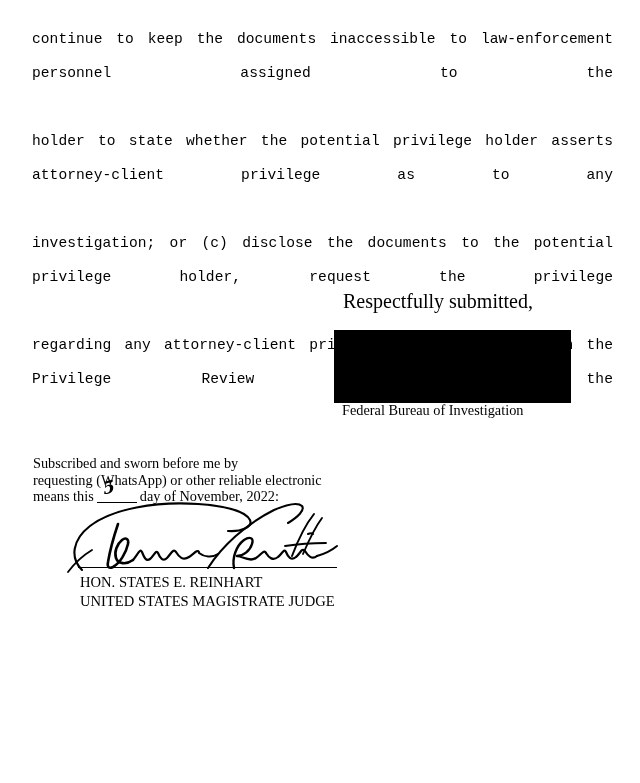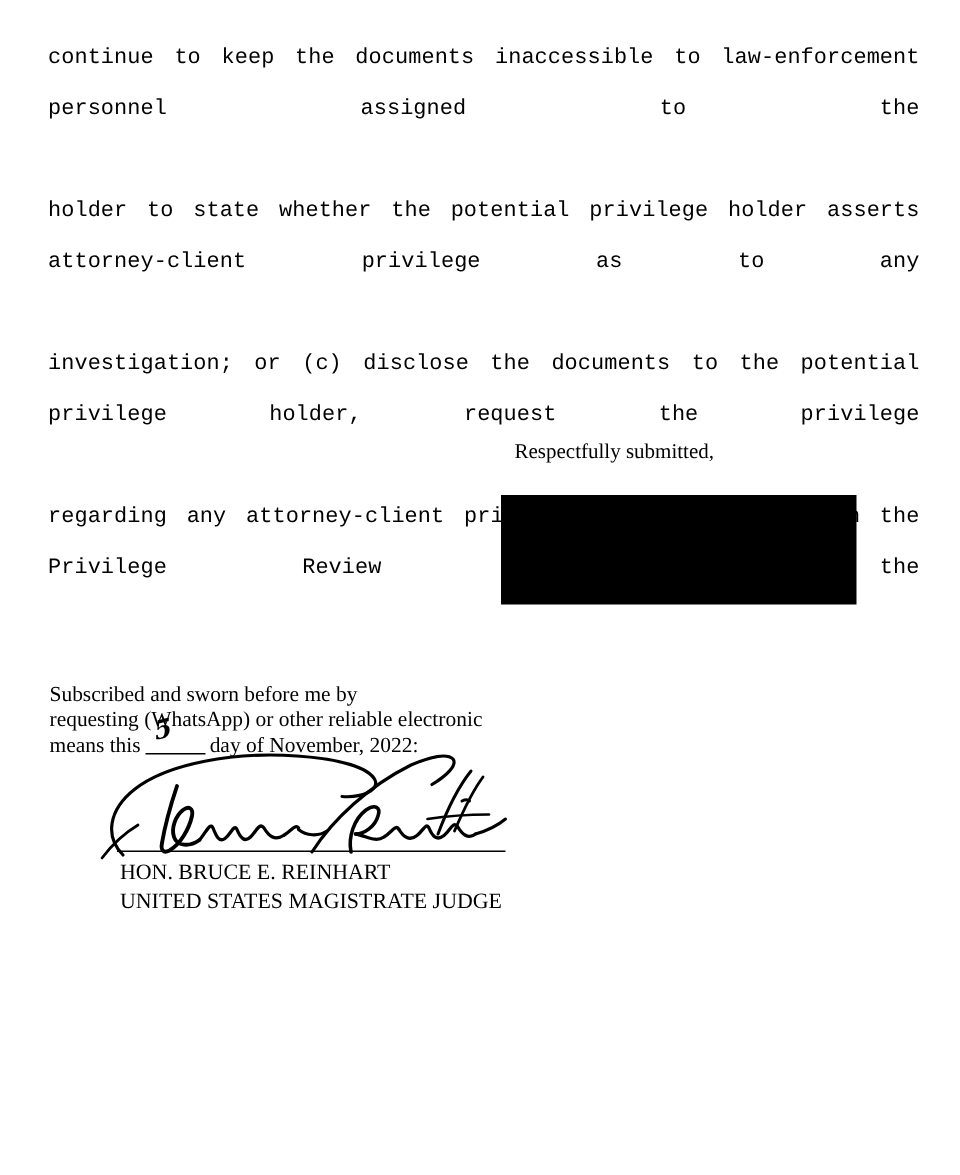--- a/index.html
+++ b/index.html
@@ -47,21 +47,21 @@
   }
   .jline.last::after {
     display: none;
   }
 
   
   .resp-submitted {
     position: absolute;
     left: 343px;
     top: 292px;
-    font-size: 14px;
+    font-size: 20px;
     line-height: 19px;
     white-space: nowrap;
   }
 
   .redaction-block {
     position: absolute;
     left: 334px;
     top: 330px;
     width: 237px;
     height: 73px;
@@ -156,20 +156,21 @@
     <span class="jline">holder to state whether the potential privilege holder asserts attorney-client privilege as to any</span>
     <span class="jline">investigation; or (c) disclose the documents to the potential privilege holder, request the privilege</span>
     <span class="jline">regarding any attorney-client privilege claims as to which the Privilege Review Team and the</span>
   </div>
 
   <div class="resp-submitted">Respectfully submitted,</div>
 
   <div class="redaction-block"></div>
 
   <div class="signature-title">
+    <span>Federal Bureau of Investigation</span>
   </div>
 
   <div class="sworn-block">
     <span class="sworn-line">Subscribed and sworn before me by</span>
     <span class="sworn-line">requesting (WhatsApp) or other reliable electronic</span>
     <span class="sworn-line"><span>means this</span><span class="date-blank"><span class="handwritten-day">5</span></span><span>day of November, 2022:</span></span>
   </div>
 
   <div class="signature-area">
     <svg width="300" height="78" viewBox="0 0 300 78" xmlns="http://www.w3.org/2000/svg" aria-hidden="true">
@@ -198,17 +199,17 @@
         <path d="M248,38 C250,37 252,37 253,38" stroke-width="2.0"></path>
 
         <path d="M8,76 C14,68 22,60 32,54" stroke-width="1.8"></path>
       </g>
     </svg>
   </div>
 
   <div class="signature-rule"></div>
 
   <div class="judge-name">
-    <span>HON. BRUCE E. REINHART</span>
+    <span>HON. STATES E. REINHART</span>
     <span>UNITED STATES MAGISTRATE JUDGE</span>
   </div>
 
 </div>
 
 </body></html>

